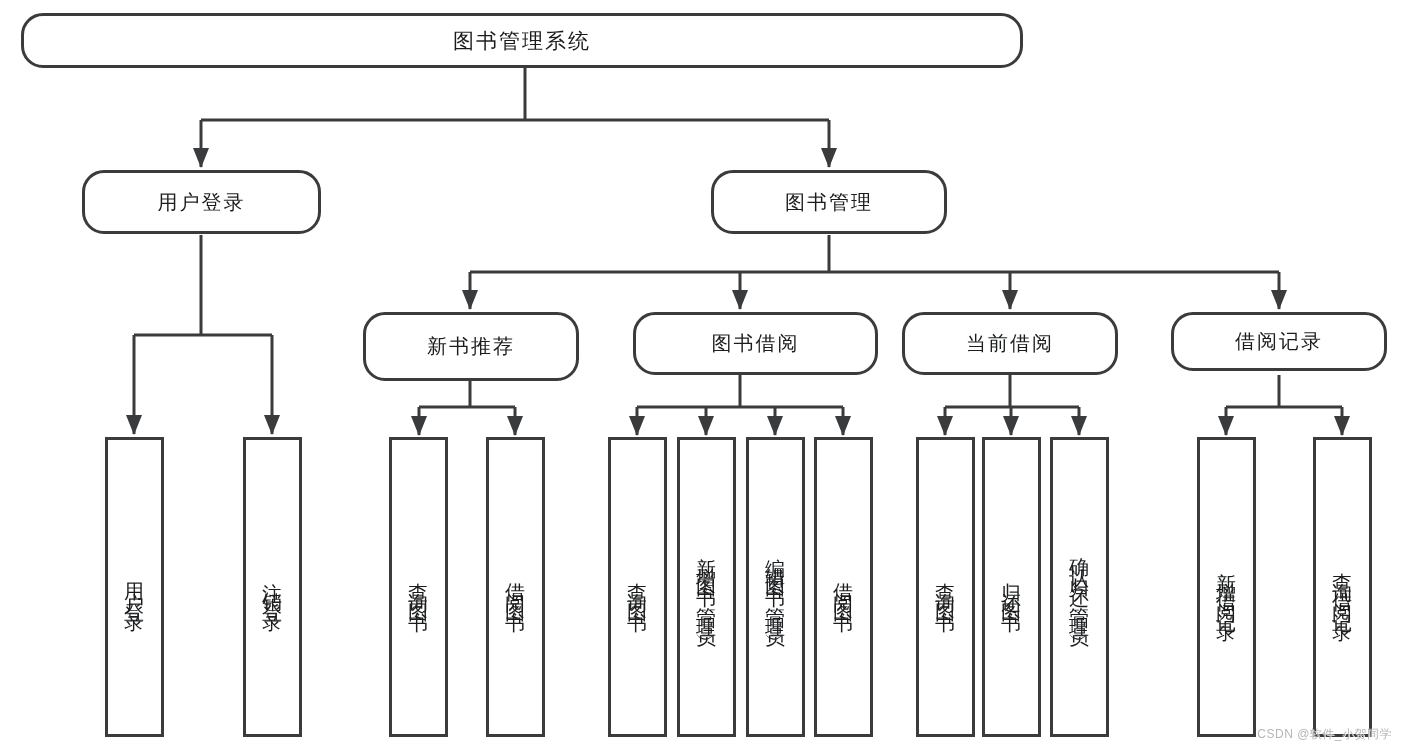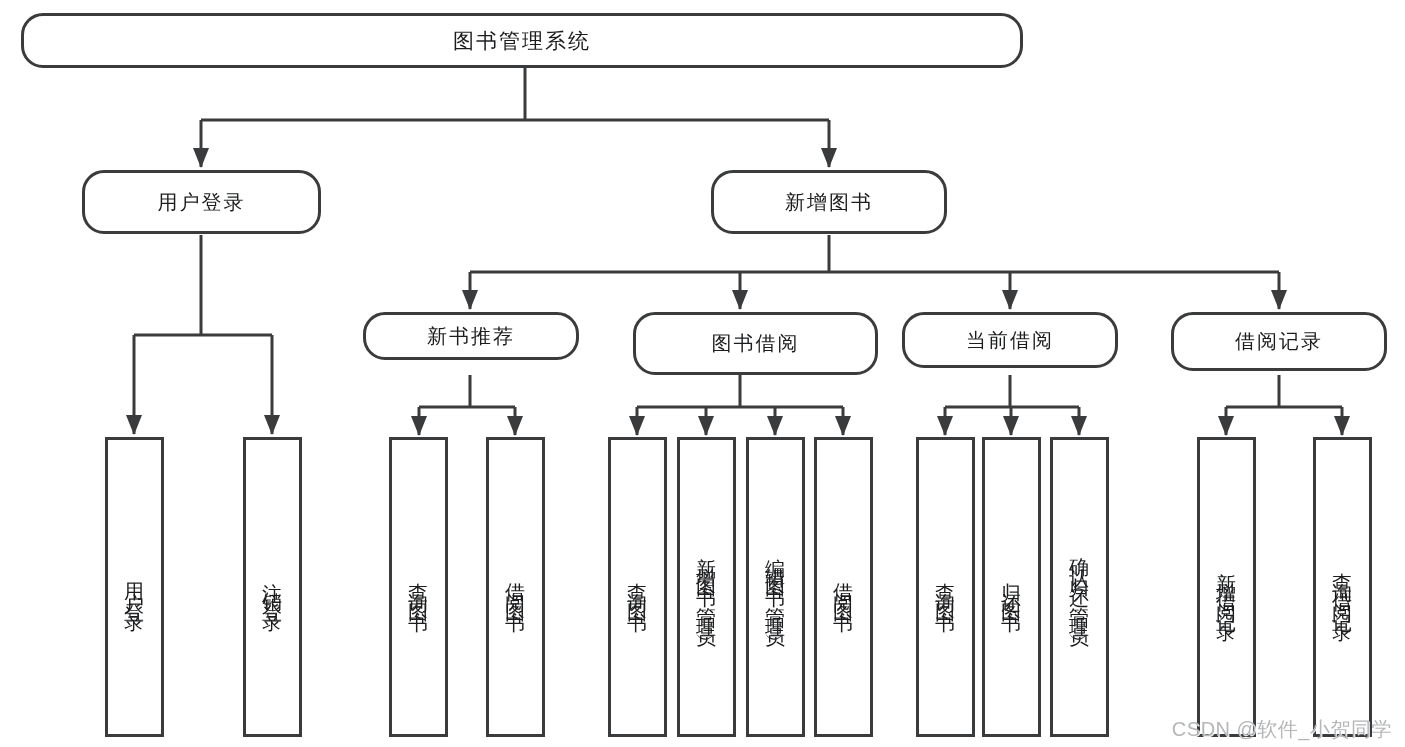--- a/index.html
+++ b/index.html
@@ -23,21 +23,21 @@
     text-align:center;
   }
   .node.h{font-size:20px;letter-spacing:2px;border-radius:22px;}
   .node.root{font-size:21px;}
   .node.v span{
     writing-mode:vertical-rl;text-orientation:mixed;
     font-size:20px;letter-spacing:10px;line-height:1.1;white-space:nowrap;
   }
   .watermark{
     position:absolute;right:13px;bottom:4px;
-    font-size:20px;letter-spacing:.5px;color:var(--wm);
+    font-size:12px;letter-spacing:.5px;color:var(--wm);
     text-shadow:1px 1px 0 rgba(255,255,255,.9);
     z-index:5;
   }
 </style>
 </head>
 <body>
 
 <div class="stage">
 
   <svg class="connectors" viewBox="0 0 1405 747" xmlns="http://www.w3.org/2000/svg">
@@ -82,30 +82,30 @@
   </svg>
 
   <div class="node h root" style="left:21px;top:13px;width:1002px;height:55px;">
     <span>图书管理系统</span>
   </div>
 
   <div class="node h" style="left:82px;top:170px;width:239px;height:64px;">
     <span>用户登录</span>
   </div>
   <div class="node h" style="left:711px;top:170px;width:236px;height:64px;">
-    <span>新增图书</span>
+    <span>图书管理</span>
   </div>
 
-  <div class="node h" style="left:363px;top:312px;width:216px;height:48px;">
+  <div class="node h" style="left:363px;top:312px;width:216px;height:69px;">
     <span>新书推荐</span>
   </div>
   <div class="node h" style="left:633px;top:312px;width:245px;height:63px;">
     <span>图书借阅</span>
   </div>
-  <div class="node h" style="left:902px;top:312px;width:216px;height:56px;">
+  <div class="node h" style="left:902px;top:312px;width:216px;height:63px;">
     <span>当前借阅</span>
   </div>
   <div class="node h" style="left:1171px;top:312px;width:216px;height:59px;">
     <span>借阅记录</span>
   </div>
 
   <div class="node v" style="left:105px;top:437px;width:59px;height:300px;">
     <span>用户登录</span>
   </div>
   <div class="node v" style="left:243px;top:437px;width:59px;height:300px;">

